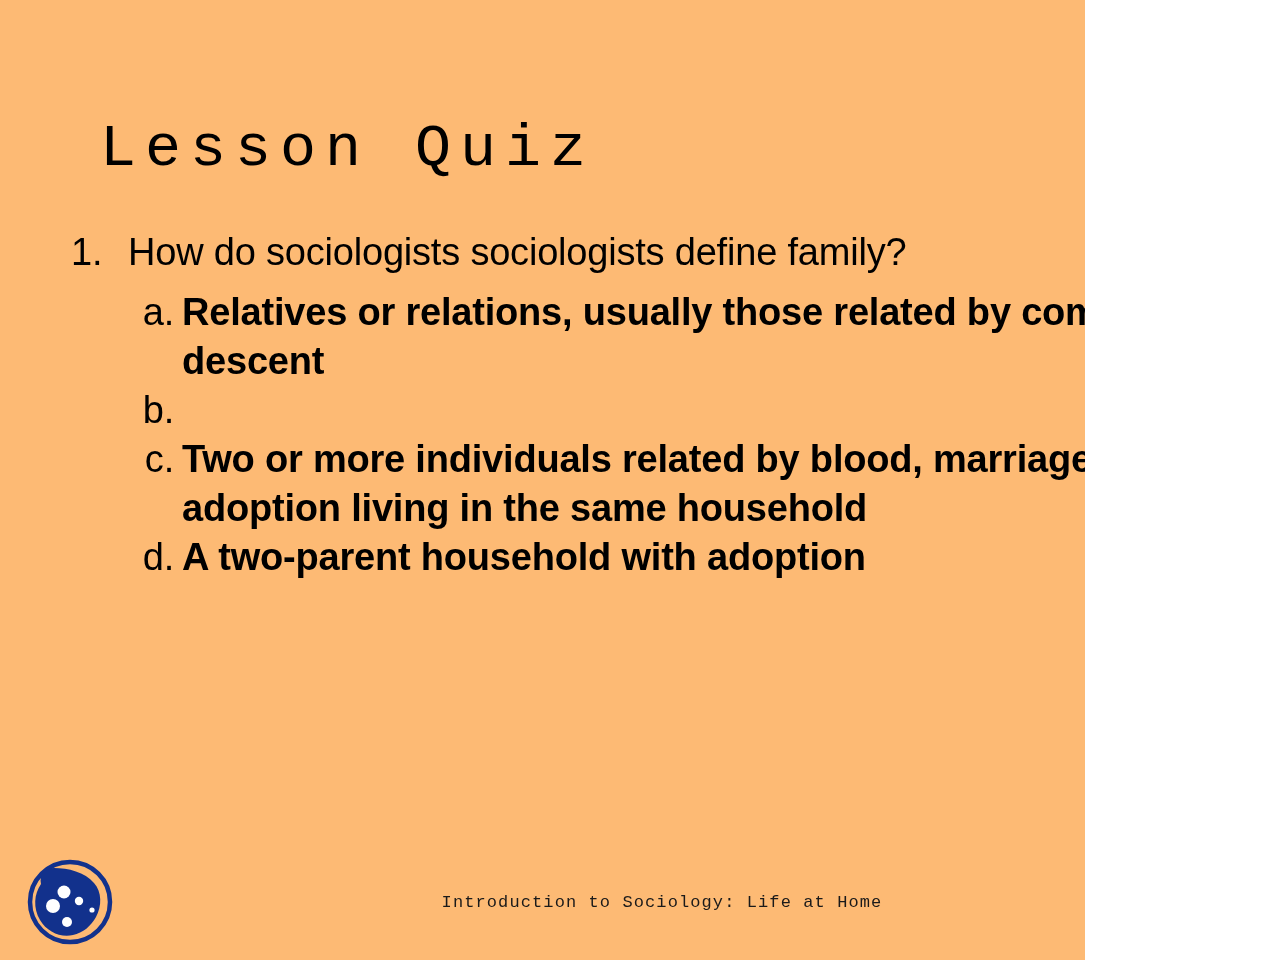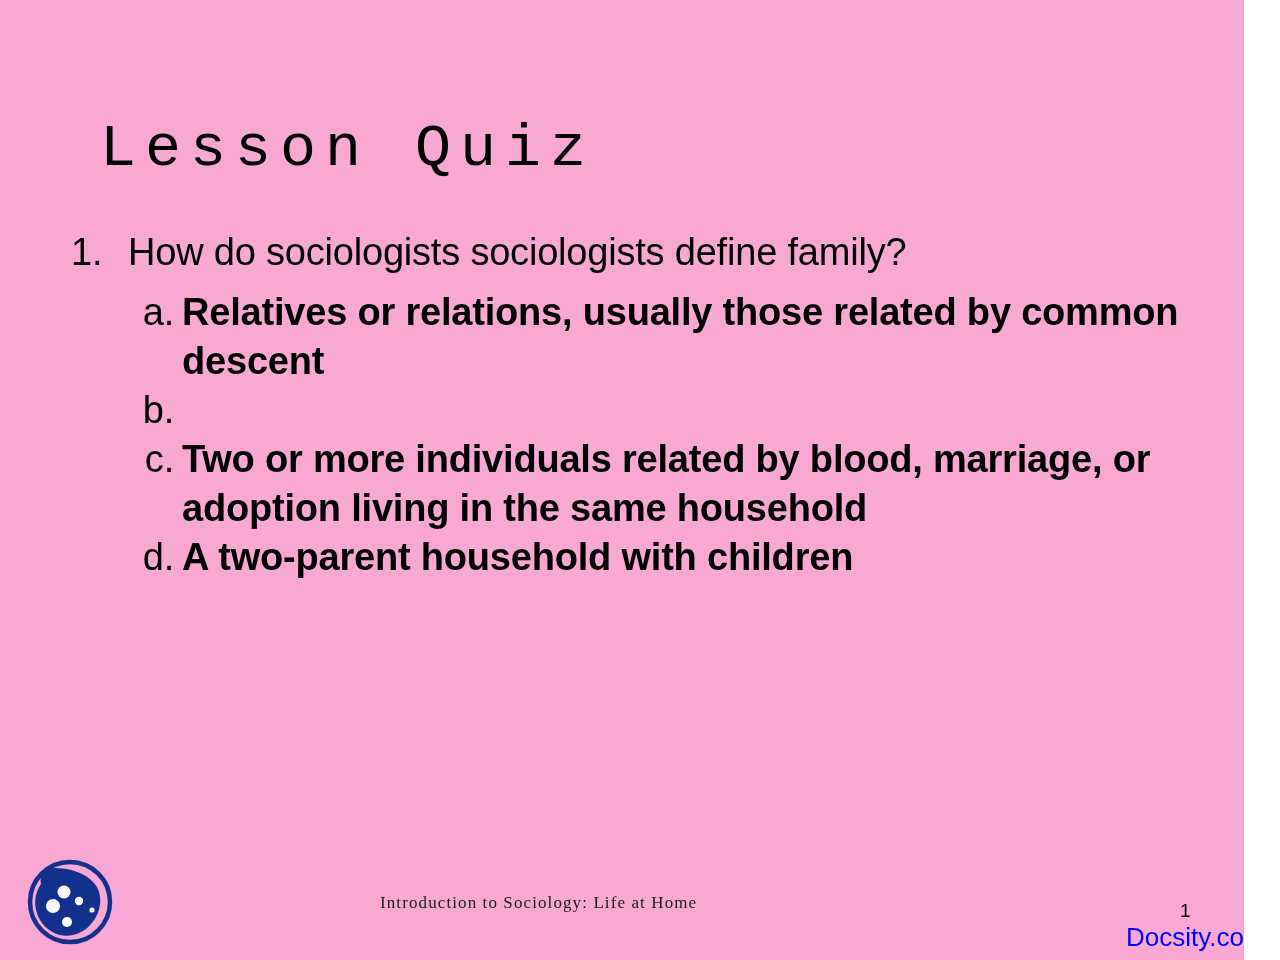--- a/index.html
+++ b/index.html
@@ -3,23 +3,23 @@
 <meta charset="utf-8">
 <title>Lesson Quiz</title>
 <style>
   html, body {
     margin: 0;
     padding: 0;
     background: #ffffff;
   }
   #slide {
     position: relative;
-    width: 1244px;
+    width: 1085px;
     height: 960px;
-    background: #f9a8d4;
+    background: #fdba74;
     overflow: hidden;
     font-family: "Liberation Sans", sans-serif;
     color: #000000;
   }
 
   
   #slide-title {
     position: absolute;
     left: 100px;
     top: 118px;
@@ -79,24 +79,25 @@
   .option-text {
     flex: 1 1 auto;
     padding-left: 8px;
     max-width: 1010px;
     font-weight: bold;
   }
 
   
   #footer-caption {
     position: absolute;
-    left: 380px;
+    left: 412px;
     top: 890px;
     width: 500px;
-    font-family: Liberation Serif, serif;
+    text-align: center;
+    font-family: Liberation Mono, monospace;
     font-size: 17px;
     line-height: 26px;
     letter-spacing: 1.1px;
     color: #1a1a1a;
   }
 
   #page-number {
     position: absolute;
     left: 1180px;
     top: 900px;
@@ -153,21 +154,21 @@
           <span class="option-marker">b.</span>
         </div>
 
         <div class="option-row">
           <span class="option-marker">c.</span>
           <span class="option-text">Two or more individuals related by blood, marriage, or adoption living in the same household</span>
         </div>
 
         <div class="option-row">
           <span class="option-marker">d.</span>
-          <span class="option-text">A two-parent household with children</span>
+          <span class="option-text">A two-parent household with adoption</span>
         </div>
 
       </div>
     </div>
   </div>
 
   <div id="footer-caption">Introduction to Sociology: Life at Home</div>
 
   <div id="page-number">1</div>
 

